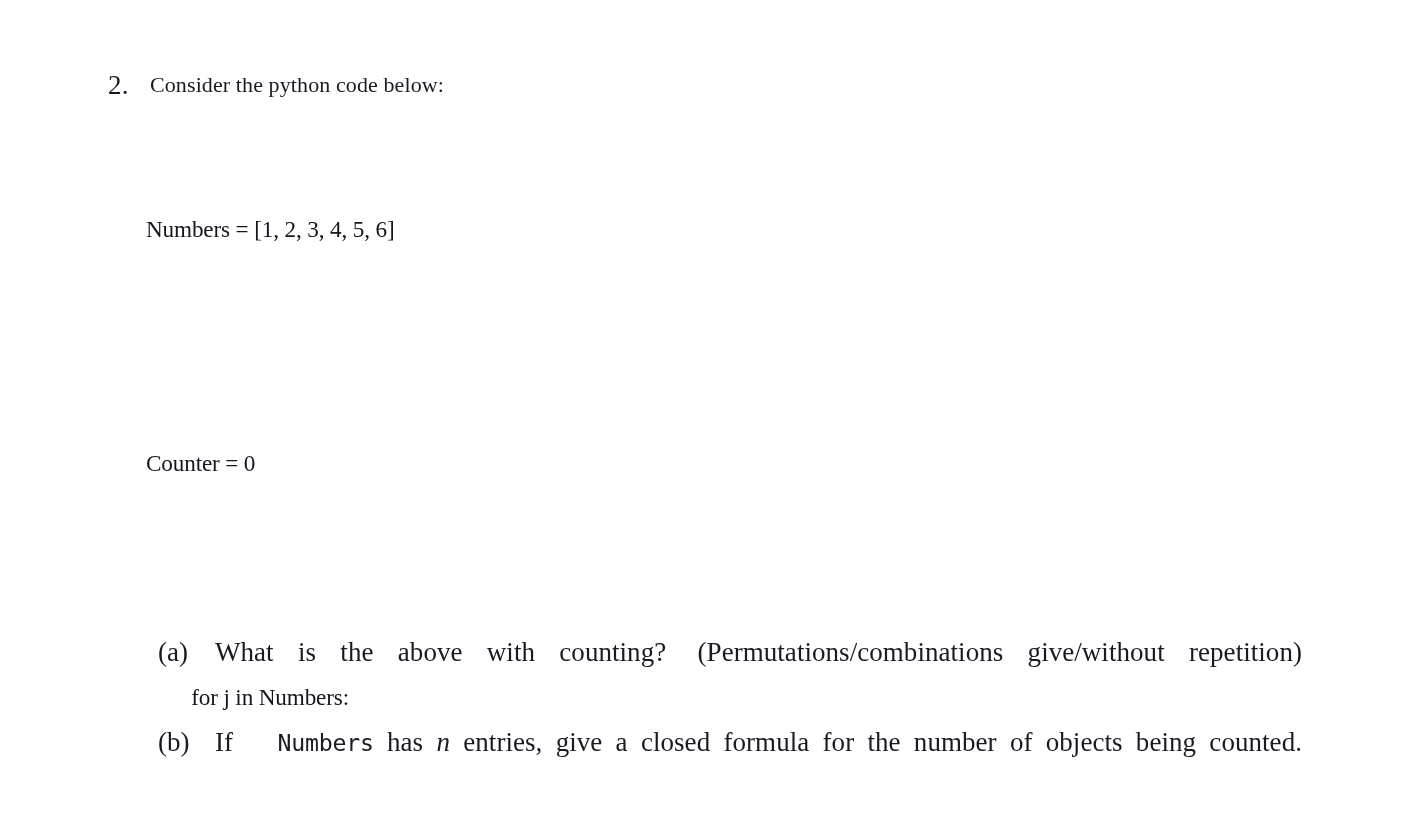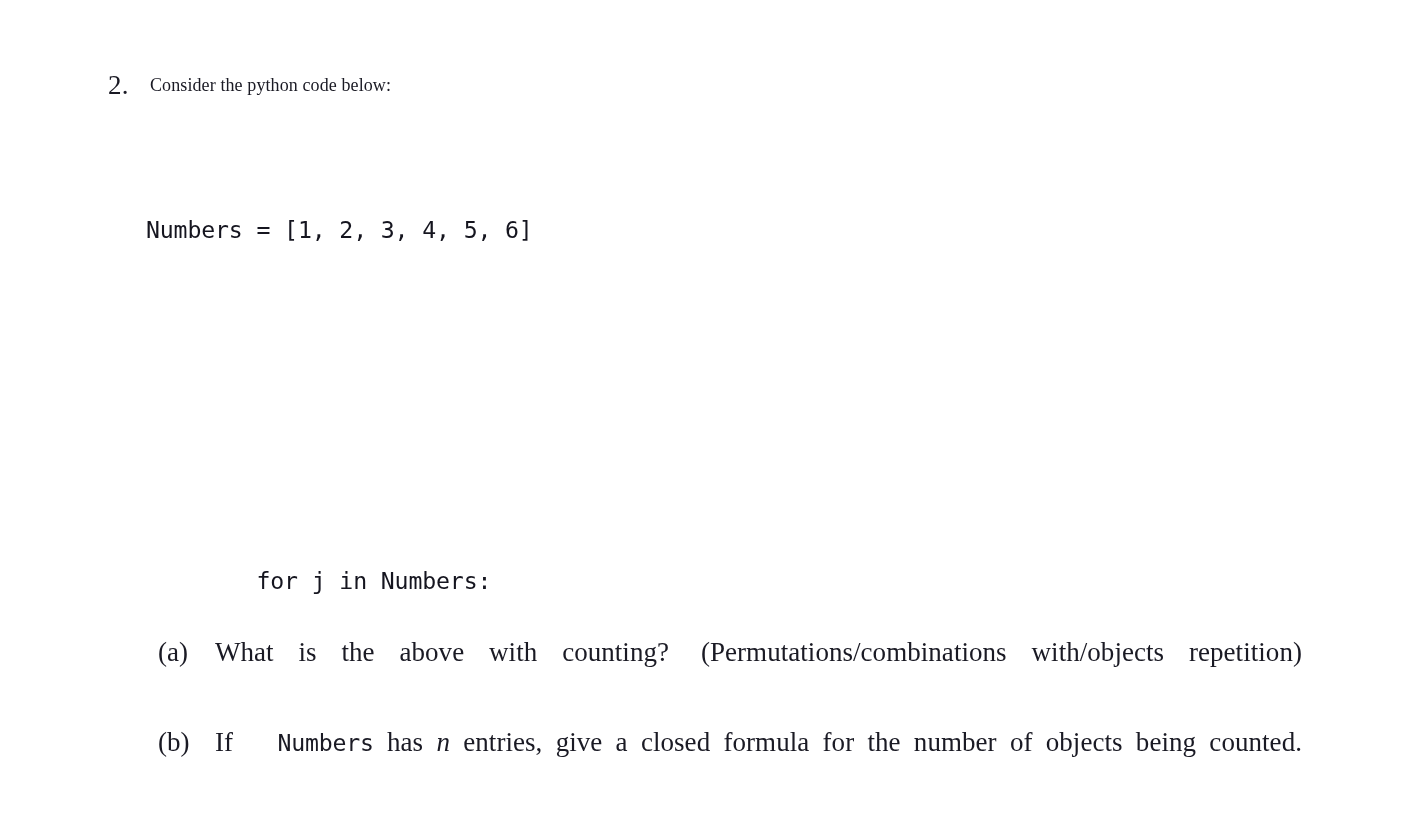--- a/index.html
+++ b/index.html
@@ -34,41 +34,42 @@
   .problem-number {
     position: absolute;
     left: 0;
     top: 0;
     font-size: 27px;
     line-height: 38px;
     letter-spacing: 0.2px;
   }
   .problem-title {
     margin-left: 42px;
-    font-size: 18px;
+    font-size: 22px;
     line-height: 38px;
     letter-spacing: 0.1px;
     white-space: nowrap;
   }
 
   
   .code-block {
     position: absolute;
     left: 146px;
     top: 132px;
     font-family: "DejaVu Sans Mono", "Liberation Mono", monospace;
     font-size: 23.2px;
     line-height: 39px;
     white-space: pre;
     letter-spacing: -0.15px;
     color: #15151f;
   }
   .code-line {
     height: 39px;
     white-space: pre;
+    font-family: Liberation Serif, serif;
   }
   .code-line.blank {
     height: 39px;
   }
 
   
   .subitems {
     position: absolute;
     left: 158px;
     top: 632px;
@@ -129,35 +130,36 @@
 <div class="page">
 
   <div class="problem">
     <span class="problem-number">2.</span>
     <div class="problem-title">Consider the python code below:</div>
   </div>
 
   <div class="code-block">
     <div class="code-line">Numbers = [1, 2, 3, 4, 5, 6]</div>
     <div class="code-line blank"></div>
+    <div class="code-line">Counter = 0</div>
     <div class="code-line blank"></div>
     <div class="code-line">        for j in Numbers:</div>
     
     
     
     
     
     
   </div>
 
   <div class="subitems">
 
     <div class="subitem">
       <span class="subitem-label">(a)</span>
-      <span class="subitem-body"><span>What is the above with counting?</span><span class="sentence-gap"></span> <span>(Permutations/combinations with/objects repetition)</span></span>
+      <span class="subitem-body"><span>What is the above with counting?</span><span class="sentence-gap"></span> <span>(Permutations/combinations give/without repetition)</span></span>
     </div>
 
     <div class="subitem">
       <span class="subitem-label">(b)</span>
       <span class="subitem-body"><span>If</span> <span class="mono-inline">Numbers</span> <span>has</span> <span class="math-italic">n</span> <span>entries, give a closed formula for the number of objects being counted.</span></span>
     </div>
 
   </div>
 
 </div>

